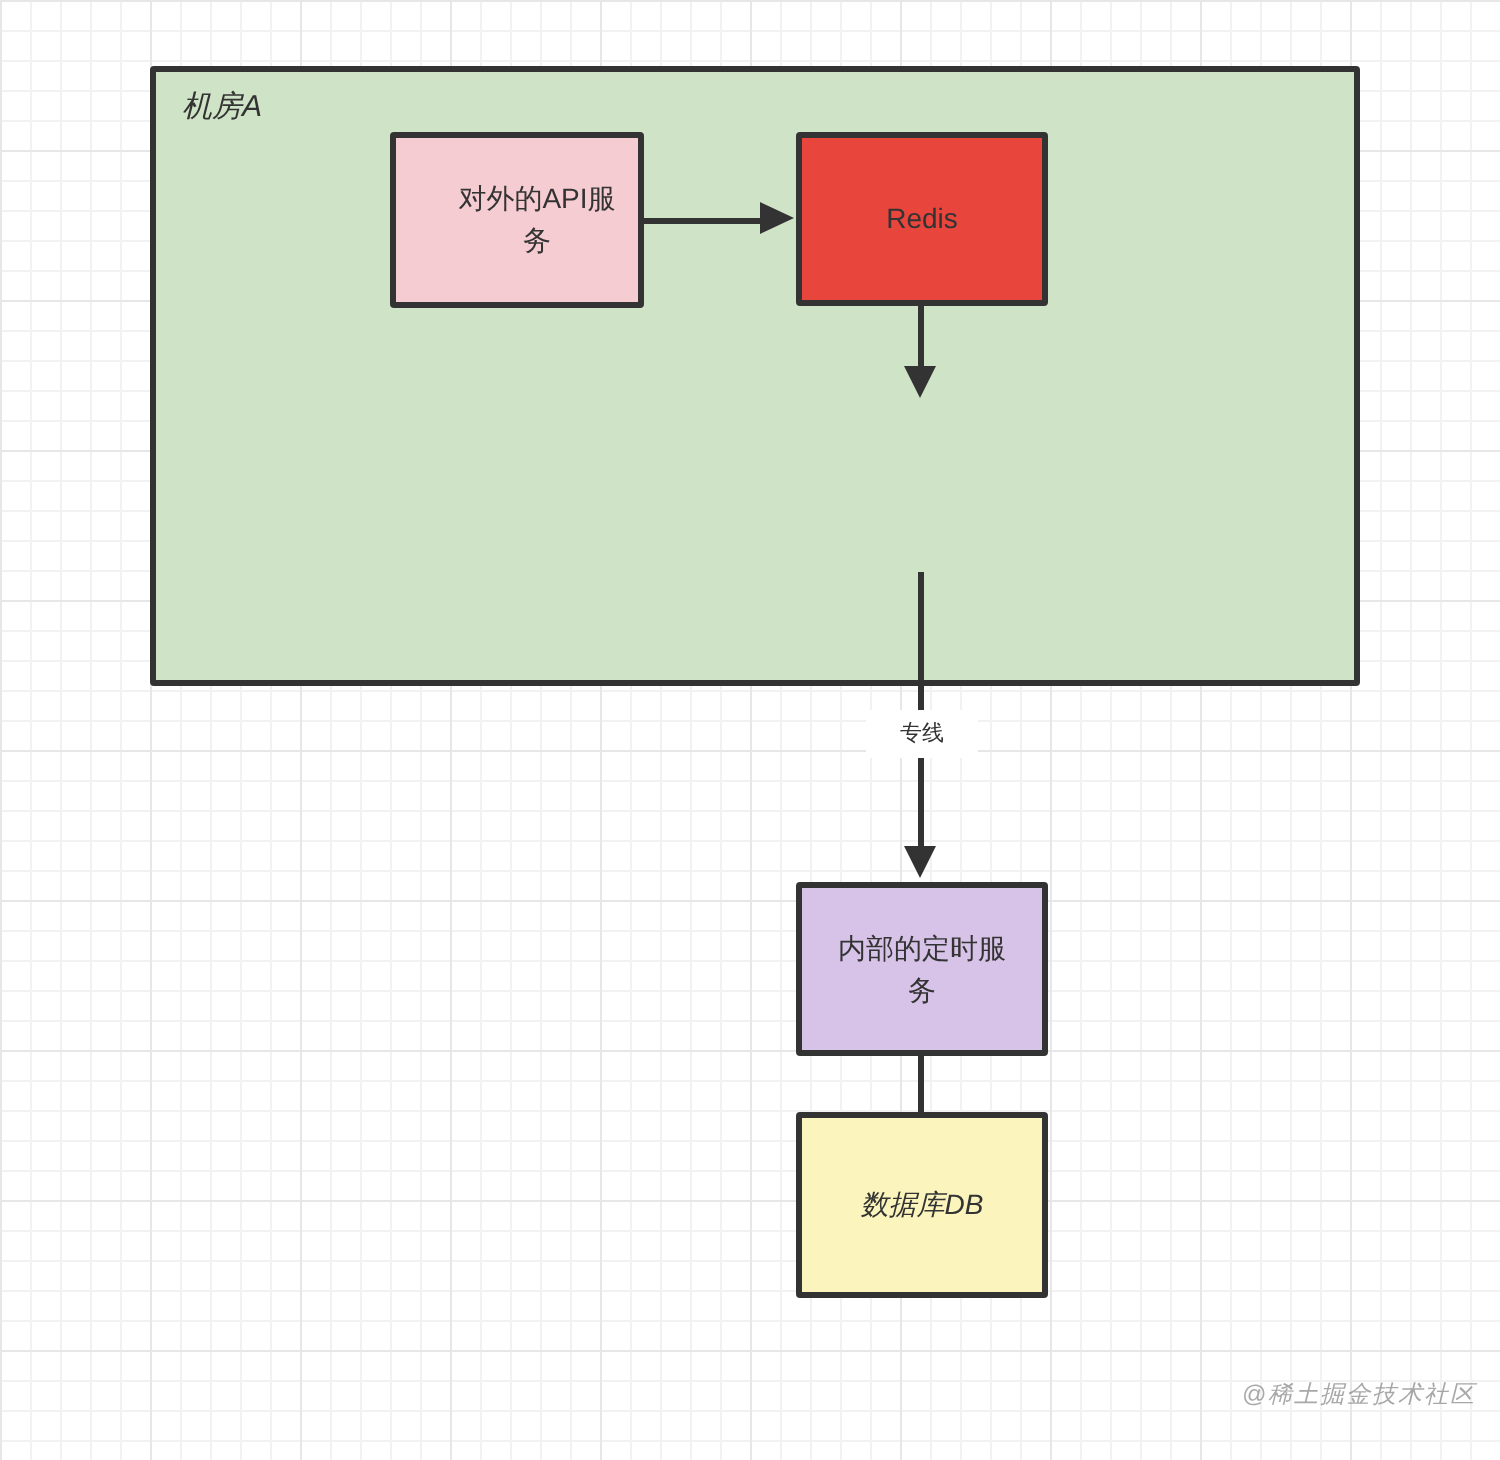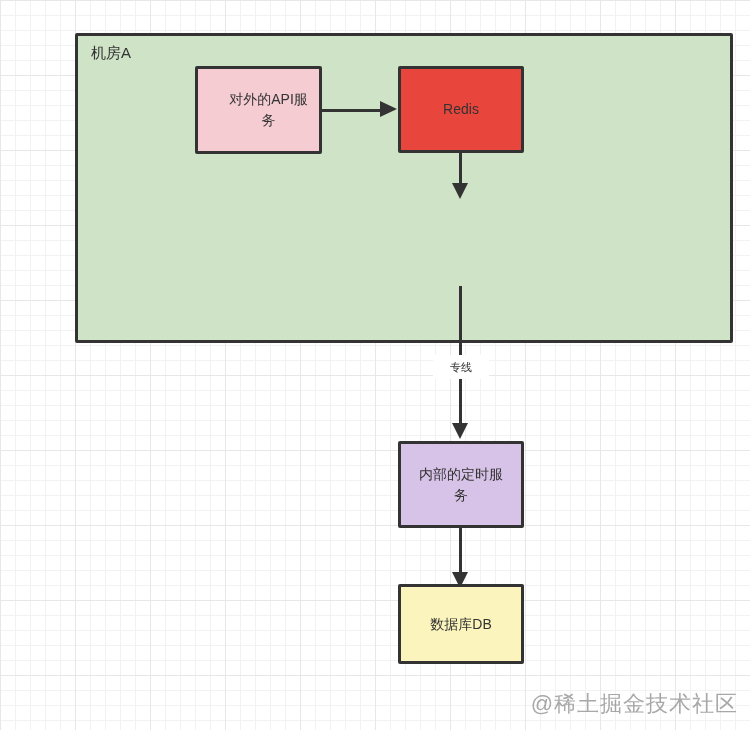--- a/index.html
+++ b/index.html
@@ -8,34 +8,34 @@
     position:relative; width:750px; height:730px; overflow:hidden;
     background-color:#ffffff;
     background-image:
       linear-gradient(to right, #e7e7e7 1px, transparent 1px),
       linear-gradient(to bottom, #e7e7e7 1px, transparent 1px),
       linear-gradient(to right, #f2f2f2 1px, transparent 1px),
       linear-gradient(to bottom, #f2f2f2 1px, transparent 1px);
     background-size: 75px 75px, 75px 75px, 15px 15px, 15px 15px;
   }
   .zone { position:absolute; border:3px solid #333; border-radius:2px; }
-  .zone-a { left:75px; top:33px; width:658px; height:310px; }
+  .zone-a { left:75px; top:33px; width:605px; height:310px;font-style:italic; }
   .zone-b { left:75px; top:398px; width:615px; height:317px; }
   .zone-label { position:absolute; left:13px; top:8px; font-size:15px; color:#333; }
   .node {
     position:absolute; border:3px solid #333; border-radius:2px;
     display:flex; align-items:center; justify-content:center;
     text-align:center; font-size:14px; color:#333; line-height:1.5;
     white-space:pre-line; padding:0 10px;
   }
   .node-external-api  { left:195px; top:66px;  width:127px; height:88px; }
   .node-redis         { left:398px; top:66px;  width:126px; height:87px; }
   .node-exposed-api   { left:398px; top:199px; width:126px; height:87px; }
   .node-internal-timer{ left:398px; top:441px; width:126px; height:87px; }
-  .node-database      { left:398px; top:584px; width:126px; height:80px; }
+  .node-database      { left:398px; top:556px; width:126px; height:93px;font-style:italic; }
   .shaft { position:absolute; background:#333; }
   .shaft-h1 { left:322px; top:109px; width:60px; height:3px; }
   .shaft-v1 { left:459px; top:153px; width:3px; height:32px; }
   .shaft-v2 { left:459px; top:286px; width:3px; height:138px; }
   .shaft-v3 { left:459px; top:528px; width:3px; height:45px; }
   .head-right {
     position:absolute; width:0; height:0; left:380px; top:101px;
     border-top:8px solid transparent; border-bottom:8px solid transparent;
     border-left:17px solid #333;
   }
@@ -47,22 +47,23 @@
   .head-d1 { left:452px; top:183px; }
   .head-d2 { left:452px; top:423px; }
   .head-d3 { left:452px; top:572px; }
   .edge-label {
     position:absolute; left:433px; top:355px; width:56px; height:24px;
     line-height:24px; text-align:center; background:#ffffff;
     font-size:11px; color:#333;
   }
   .watermark {
     position:absolute; right:12px; top:689px;
-    font-size:22px; letter-spacing:1px;
+    font-size:12px; letter-spacing:1px;
     color:rgba(115,115,115,0.62);
+    font-style:italic;
   }
 </style>
 </head>
 <body>
 
 <div class="canvas">
 
   <div class="zone zone-a" style="background-color: rgb(207, 227, 198);">
     <div class="zone-label">机房A</div>
   </div>

